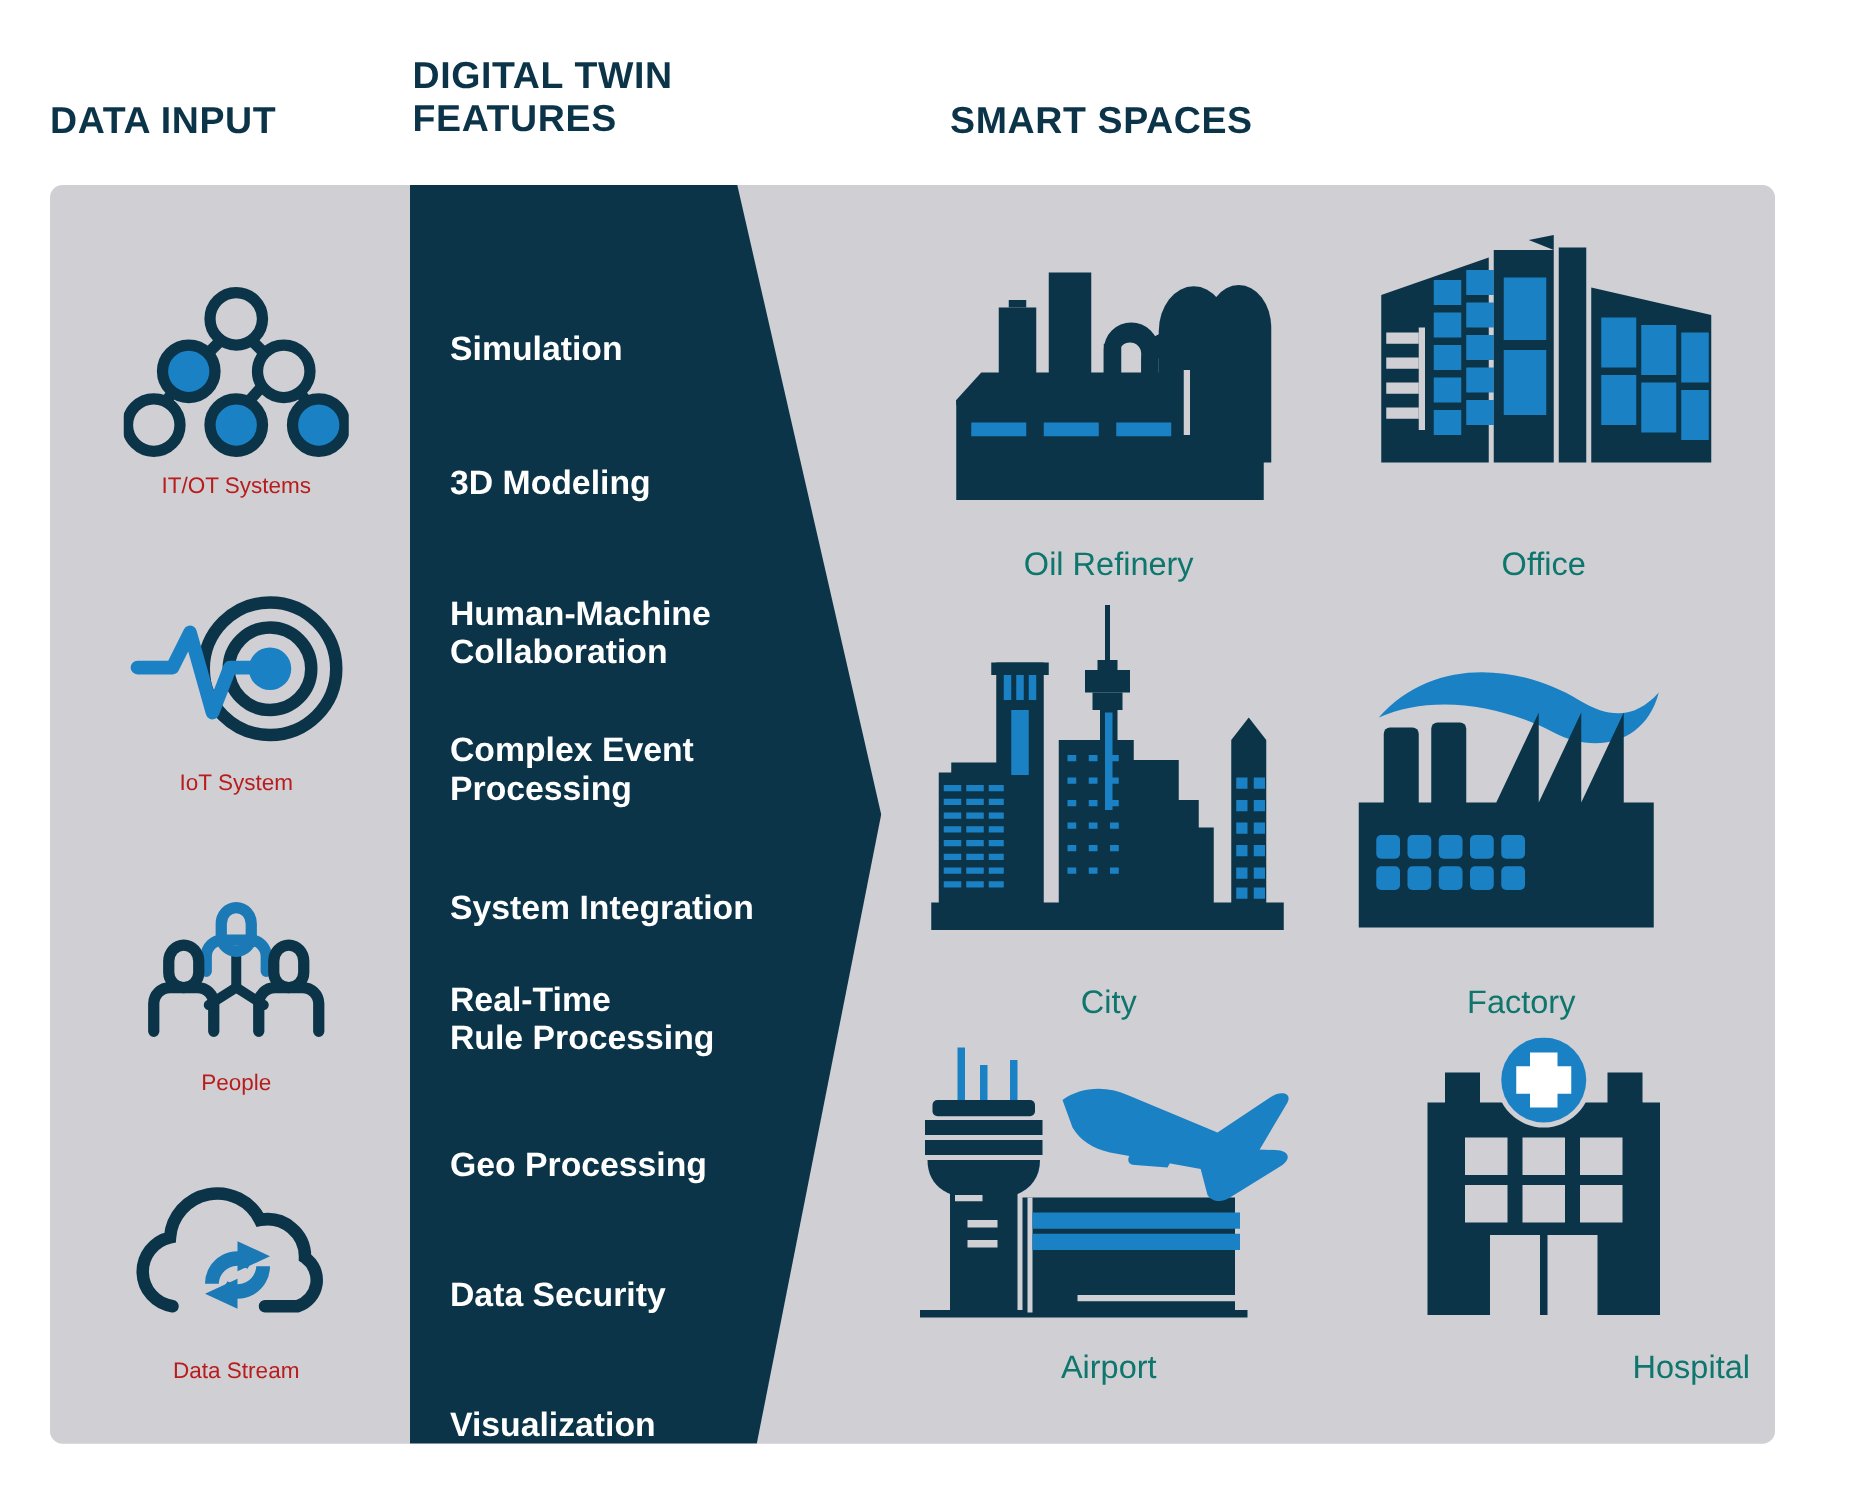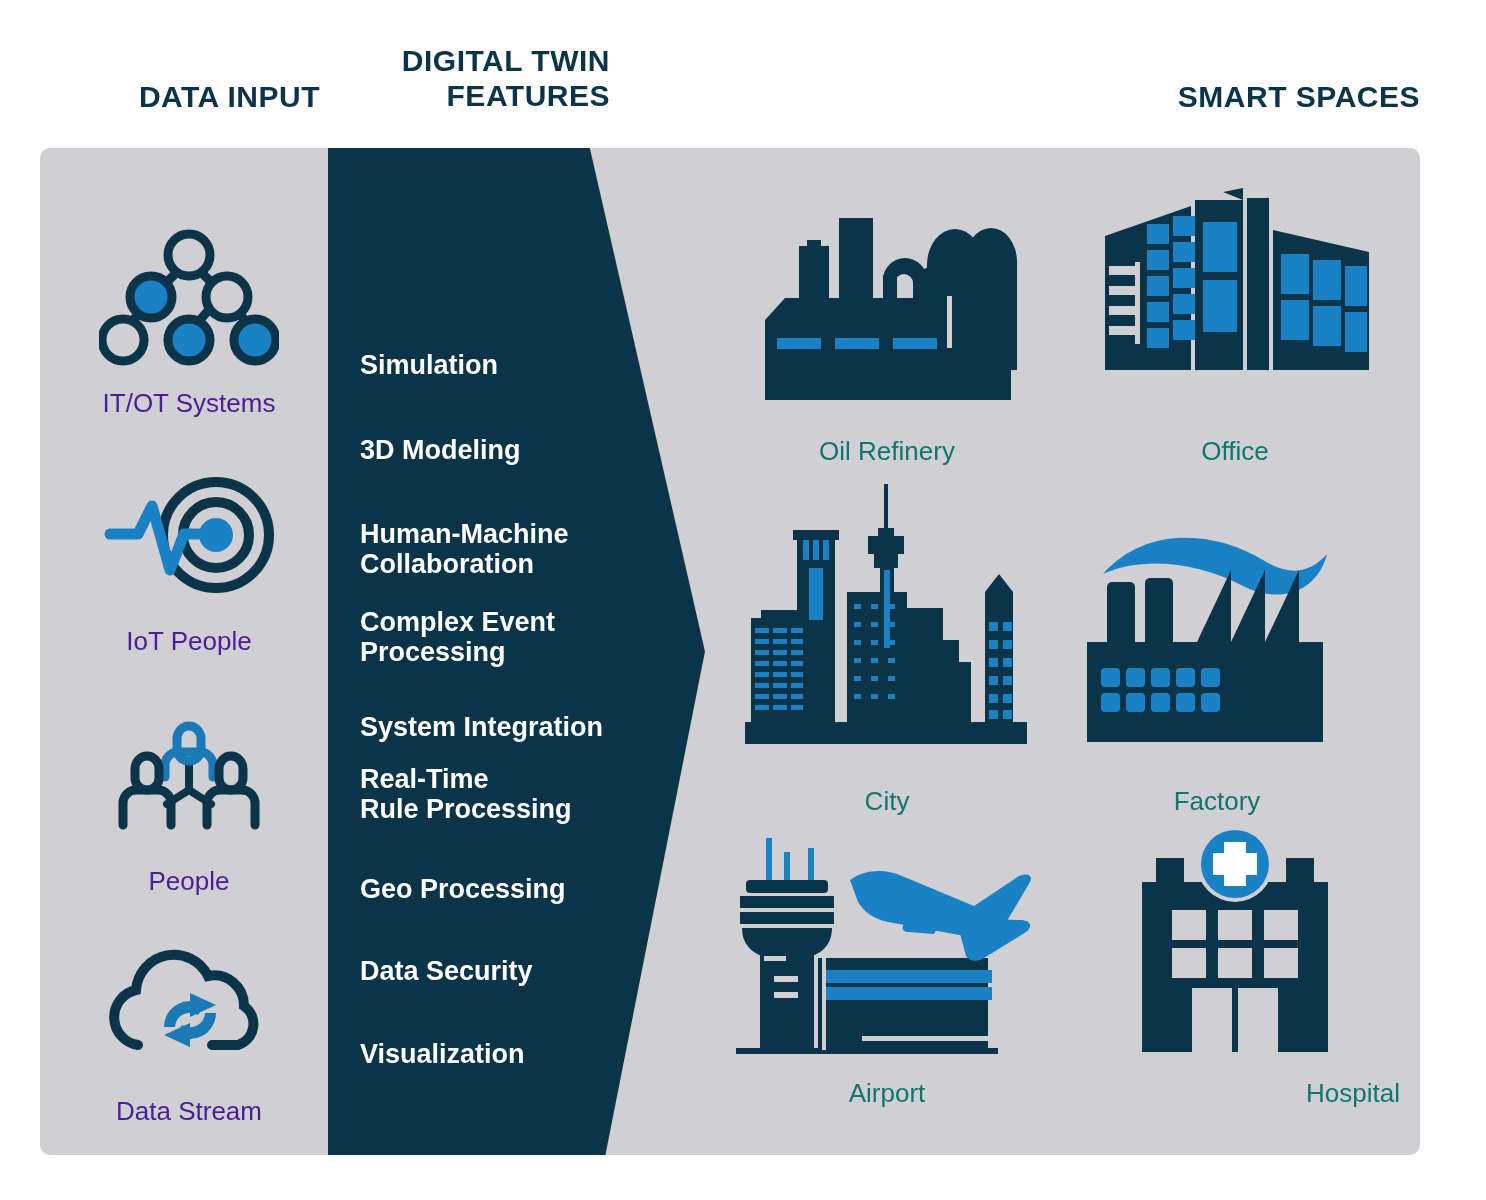--- a/index.html
+++ b/index.html
@@ -10,21 +10,21 @@
     overflow:hidden;
   }
   .page{ position:relative; width:1486px; height:1200px; }
 
   
   .hdr{
     position:absolute;
     color:#0b3449;
     font-weight:bold;
     letter-spacing:0.5px;
-    text-align:right;
+    text-align:left;
     line-height:1.15;
   }
   #hdr-data-input{ left:40px;  top:80px;  width:280px; font-size:30px; }
   #hdr-features  { left:330px; top:44px;  width:280px; font-size:30px; }
   #hdr-spaces    { left:760px; top:80px;  width:660px; font-size:30px; }
 
   
   .board{
     position:absolute;
     left:40px; top:148px;
@@ -40,21 +40,21 @@
     width:380px; height:1007px;
     background:#0b3449;
     clip-path: polygon(0 0, 68.9% 0, 99.2% 50%, 73.0% 100%, 0 100%);
   }
   .feature-list{
     position:absolute;
     left:360px; top:148px;
     width:330px; height:1007px;
     display:flex;
     flex-direction:column;
-    justify-content:center;
+    justify-content:space-between;
     padding-top:116px;
     gap:0px;
   }
   .feature{
     color:#ffffff;
     font-size:27px;
     font-weight:bold;
     line-height:1.12;
     white-space:pre-line;
   }
@@ -76,23 +76,23 @@
   .input-item{
     position:absolute;
     left:0; width:278px;
     text-align:center;
   }
   .input-item .iglyph{
     height:150px;
     display:flex; align-items:center; justify-content:center;
   }
   .input-label{
-    color:#4c1d95;
-    font-size:26px;
-    margin-top:16px;
+    color:#b91c1c;
+    font-size:18px;
+    margin-top:6px;
   }
   #in-0{ top:62px; }
   #in-1{ top:300px; }
   #in-2{ top:540px; }
   #in-3{ top:770px; }
 
   
   .spaces{
     position:absolute;
     left:712px; top:160px;
@@ -175,21 +175,21 @@
       <div class="iglyph">
         <svg width="190" height="130" viewBox="0 0 190 130">
           <g fill="none" stroke="#0b3449" stroke-width="10">
             <circle cx="122" cy="65" r="53"></circle>
             <circle cx="122" cy="65" r="33"></circle>
           </g>
           <circle cx="122" cy="65" r="17" fill="#1b81c5"></circle>
           <polyline points="16,64 44,64 58,36 76,100 90,64 122,64" fill="none" stroke="#1b81c5" stroke-width="11" stroke-linejoin="round" stroke-linecap="round"></polyline>
         </svg>
       </div>
-      <div class="input-label">IoT People</div>
+      <div class="input-label">IoT System</div>
     </div>
 
     <div class="input-item" id="in-2">
       <div class="iglyph">
         <svg width="180" height="140" viewBox="0 0 180 140">
           <g stroke="#0b3449" stroke-width="8" fill="none" stroke-linecap="round">
             <line x1="90" y1="58" x2="90" y2="85"></line>
             <line x1="90" y1="85" x2="68" y2="99"></line>
             <line x1="90" y1="85" x2="112" y2="99"></line>
           </g>

